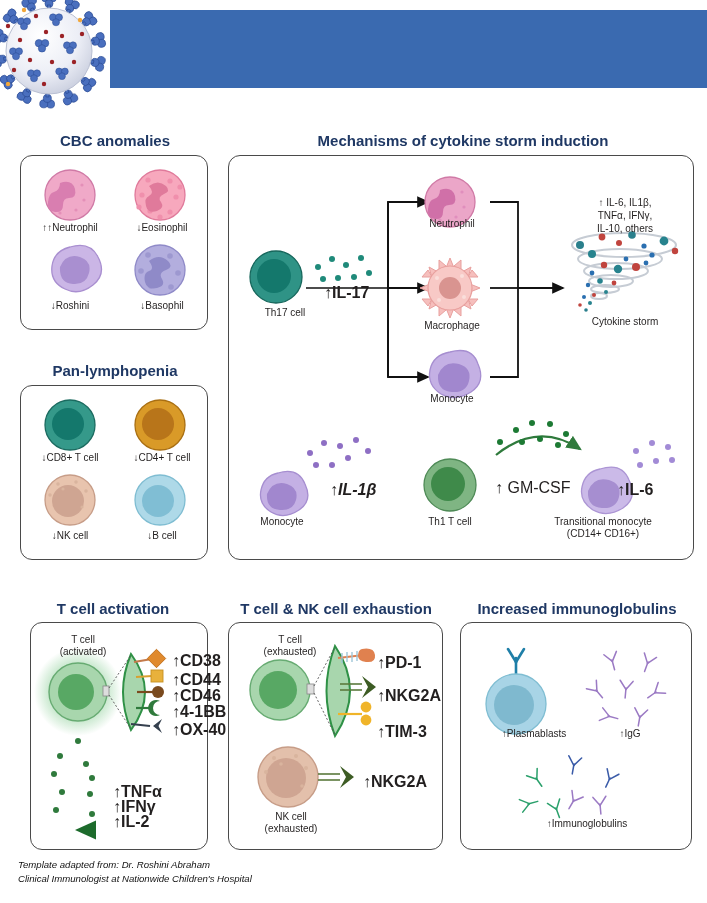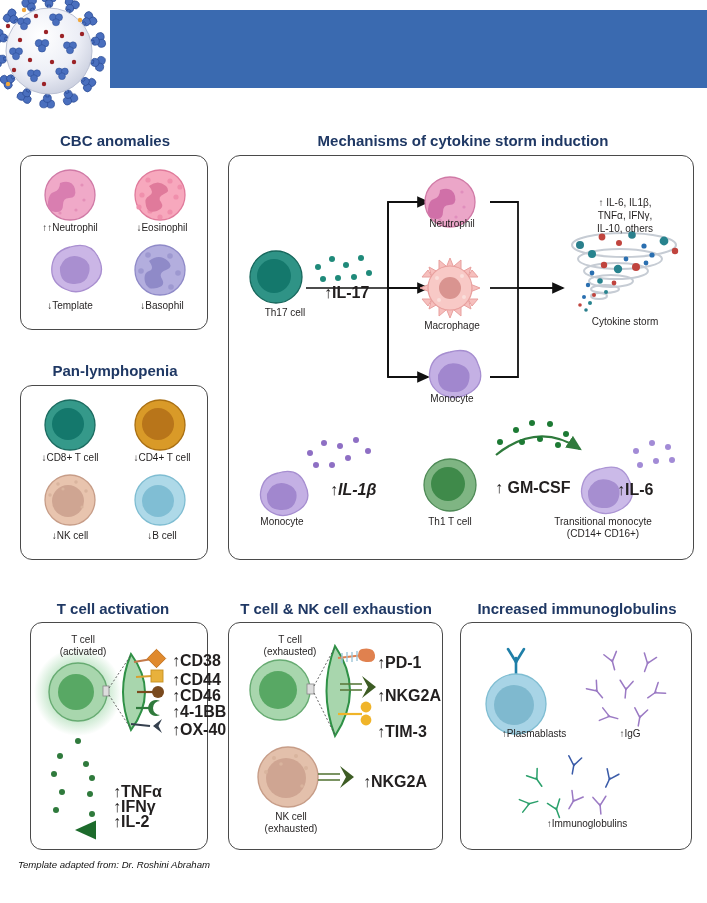--- a/index.html
+++ b/index.html
@@ -259,21 +259,21 @@
         <circle cx="121" cy="116" r="2.8"></circle>
         <circle cx="158" cy="118" r="2.8"></circle>
         <circle cx="131" cy="131" r="2.8"></circle>
         <circle cx="151" cy="132" r="2.8"></circle>
       </g>
     <path d="M129 106 q10 -8 19 0 q6 6 -2 9 q-8 3 -4 9 q4 7 -5 9 q-10 2 -12 -6 q-2 -9 4 -11 q6 -2 0 -10z" fill="#8f8ac8"></path>
   </g>
 </svg>
 <div class="cellname" style="left:20px;top:222px;width:100px;">↑↑Neutrophil</div>
 <div class="cellname" style="left:112px;top:222px;width:100px;">↓Eosinophil</div>
-<div class="cellname" style="left:20px;top:300px;width:100px;">↓Template</div>
+<div class="cellname" style="left:20px;top:300px;width:100px;">↓Roshini</div>
 <div class="cellname" style="left:112px;top:300px;width:100px;">↓Basophil</div>
 
 <div class="sect-title" style="left:20px;top:362px;width:190px;">Pan-lymphopenia</div>
 <div class="panel" style="left:20px;top:385px;width:188px;height:175px;"></div>
 
 <svg class="panel-svg" style="left:20px;top:385px;" width="188" height="175">
   <g>
       <circle cx="50" cy="40" r="25" fill="#35998a" stroke="#1b6b60" stroke-width="1.3"></circle>
       <circle cx="48" cy="39" r="16" fill="#14786c"></circle>
     </g>
@@ -478,21 +478,21 @@
 <div class="cellname" style="left:405px;top:393px;width:94px;">Monocyte</div>
 <div class="cellname" style="left:560px;top:196px;width:130px;line-height:1.3;">
   <span>↑ IL-6, IL1β,</span><br>
   <span>TNFα, IFNγ,</span><br>
   <span>IL-10, others</span>
 </div>
 <div class="cellname" style="left:565px;top:316px;width:120px;">Cytokine storm</div>
 <div class="cellname" style="left:237px;top:516px;width:90px;">Monocyte</div>
 <div class="lbl" style="left:330px;top:480px;font-weight:bold;font-style:italic;">↑IL-1β</div>
 <div class="cellname" style="left:405px;top:516px;width:90px;">Th1 T cell</div>
-<div class="lbl" style="left:495px;top:478px;font-weight:bold;">↑ GM-CSF</div>
+<div class="lbl" style="left:495px;top:478px;font-weight:normal;">↑ GM-CSF</div>
 <div class="cellname" style="left:528px;top:516px;width:150px;">
   <span>Transitional monocyte</span><br>
   <span>(CD14+ CD16+)</span>
 </div>
 <div class="lbl" style="left:617px;top:480px;font-weight:bold;">↑IL-6</div>
 
 <div class="sect-title" style="left:18px;top:600px;width:190px;">T cell activation</div>
 <div class="panel" style="left:30px;top:622px;width:178px;height:228px;"></div>
 
 <svg class="panel-svg" style="left:30px;top:622px;" width="178" height="228">
@@ -735,13 +735,14 @@
     </g>
   </g>
 </svg>
 
 <div class="cellname" style="left:474px;top:728px;width:120px;">↑Plasmablasts</div>
 <div class="cellname" style="left:600px;top:728px;width:60px;">↑IgG</div>
 <div class="cellname" style="left:512px;top:818px;width:150px;">↑Immunoglobulins</div>
 
 <div class="footer">
   <b>Template adapted from:</b><span> Dr. Roshini Abraham</span><br>
+  <span>Clinical Immunologist at Nationwide Children's Hospital</span>
 </div>
 
 </body></html>

